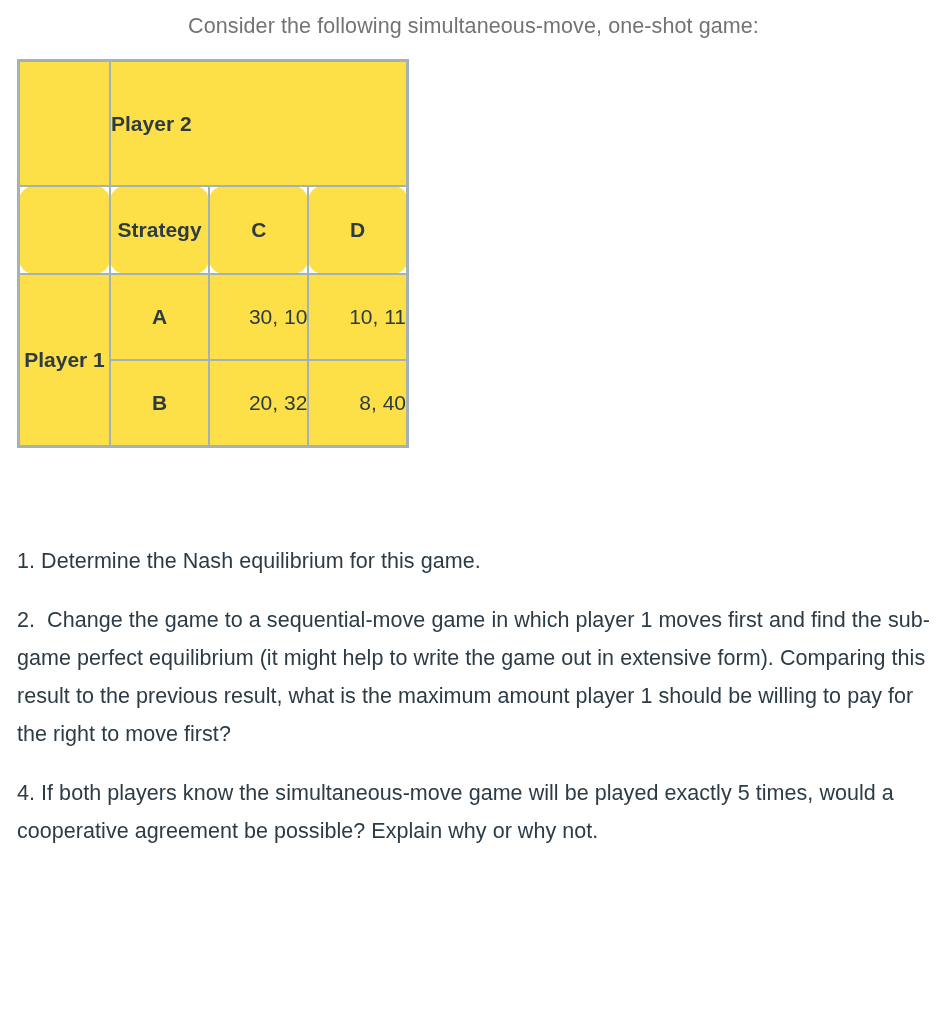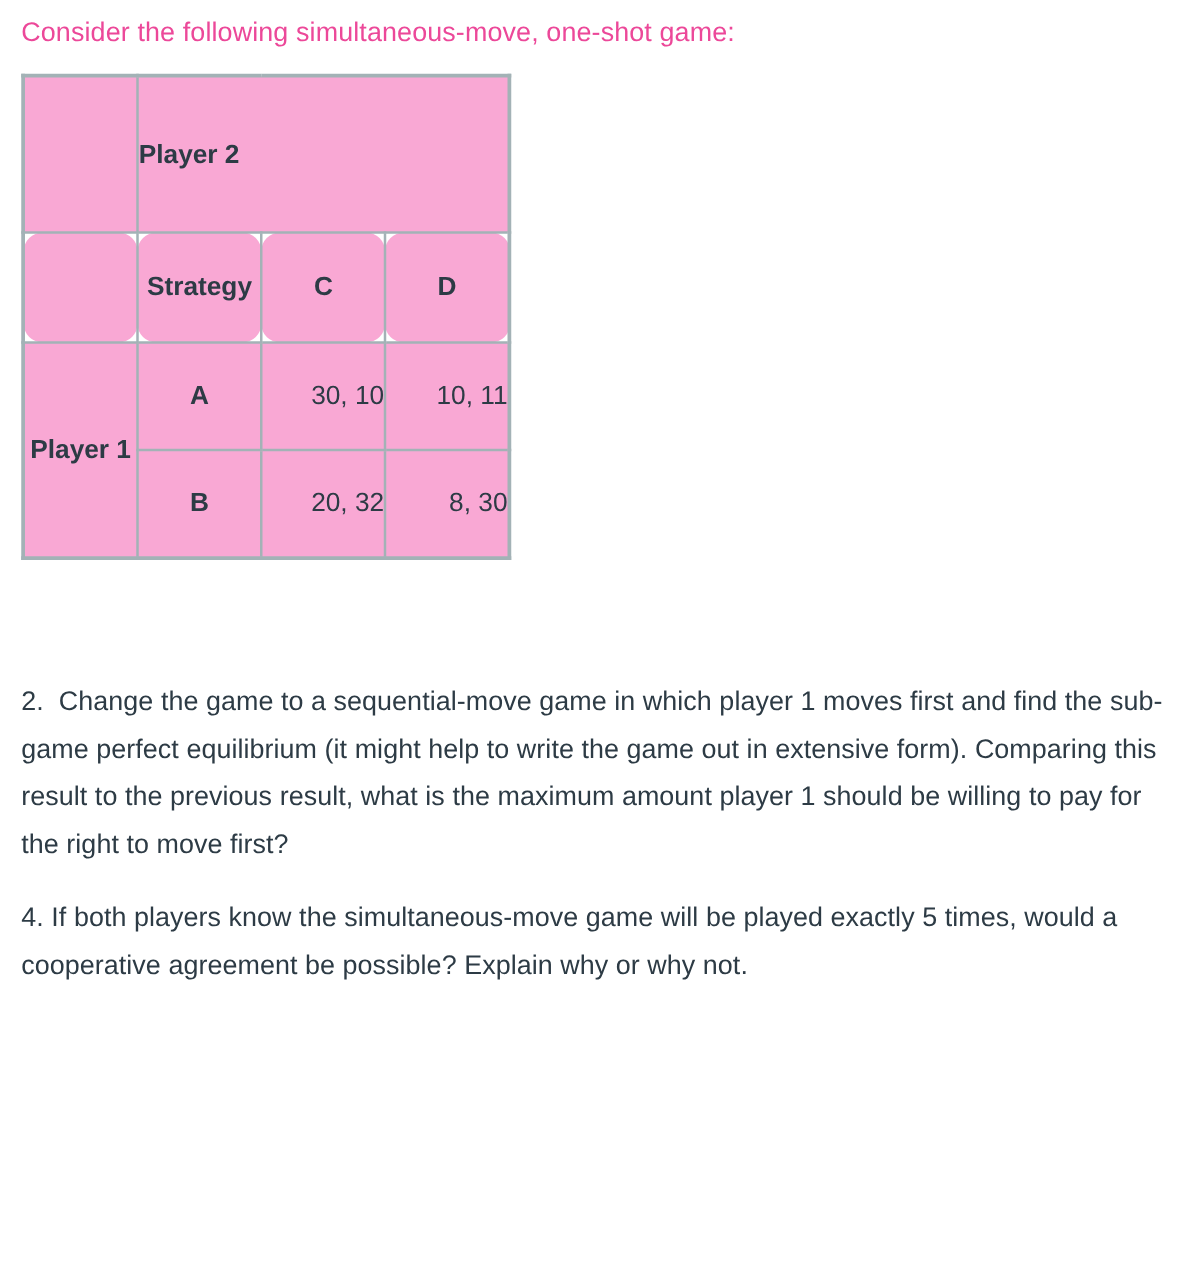--- a/index.html
+++ b/index.html
@@ -20,40 +20,41 @@
     height: 1024px;
     box-sizing: border-box;
     padding: 0 17px;
     overflow: hidden;
   }
   .intro {
     font-size: 21.5px;
     line-height: 30px;
     margin: 0;
     padding-top: 11px;
-    color: #ec4899;
+    color: #737373;
     letter-spacing: 0.1px;
+    text-align: center;
   }
   
   .matrix-wrap {
     margin-top: 18px;
   }
   table.payoff {
     border-collapse: collapse;
     table-layout: fixed;
     width: 392px;
     border: 3px solid #a3b2b6;
   }
   table.payoff td {
     border: 2px solid #a3b2b6;
     color: #2d3b45;
     font-size: 21px;
     padding: 0;
     vertical-align: middle;
-    background: #f9a8d4;
+    background: #fde047;
   }
   .c-corner   { width: 89px; }
   .c-strategy { width: 107px; }
   .c-c        { width: 96px; }
   .c-d        { width: 97px; }
 
   .row-h1 td { height: 123px; }
   .row-h2 td { height: 86px; border-radius: 15px; }
   .row-a  td { height: 84px; }
   .row-b  td { height: 84px; }
@@ -123,24 +124,25 @@
         </tr>
         <tr class="row-a">
           <td class="c-corner cell-player1" rowspan="2">Player 1</td>
           <td class="c-strategy cell-rowhead">A</td>
           <td class="c-c cell-payoff">30, 10</td>
           <td class="c-d cell-payoff">10, 11</td>
         </tr>
         <tr class="row-b">
           <td class="c-strategy cell-rowhead">B</td>
           <td class="c-c cell-payoff">20, 32</td>
-          <td class="c-d cell-payoff">8, 30</td>
+          <td class="c-d cell-payoff">8, 40</td>
         </tr>
       </tbody>
     </table>
   </div>
 
   <div class="questions">
+    <p class="q">1. Determine the Nash equilibrium for this game.</p>
     <p class="q">2.  Change the game to a sequential-move game in which player 1 moves first and find the sub-game perfect equilibrium (it might help to write the game out in extensive form). Comparing this result to the previous result, what is the maximum amount player 1 should be willing to pay for the right to move first?</p>
     <p class="q">4. If both players know the simultaneous-move game will be played exactly 5 times, would a cooperative agreement be possible? Explain why or why not.</p>
   </div>
 
 </div>
 
 </body></html>

